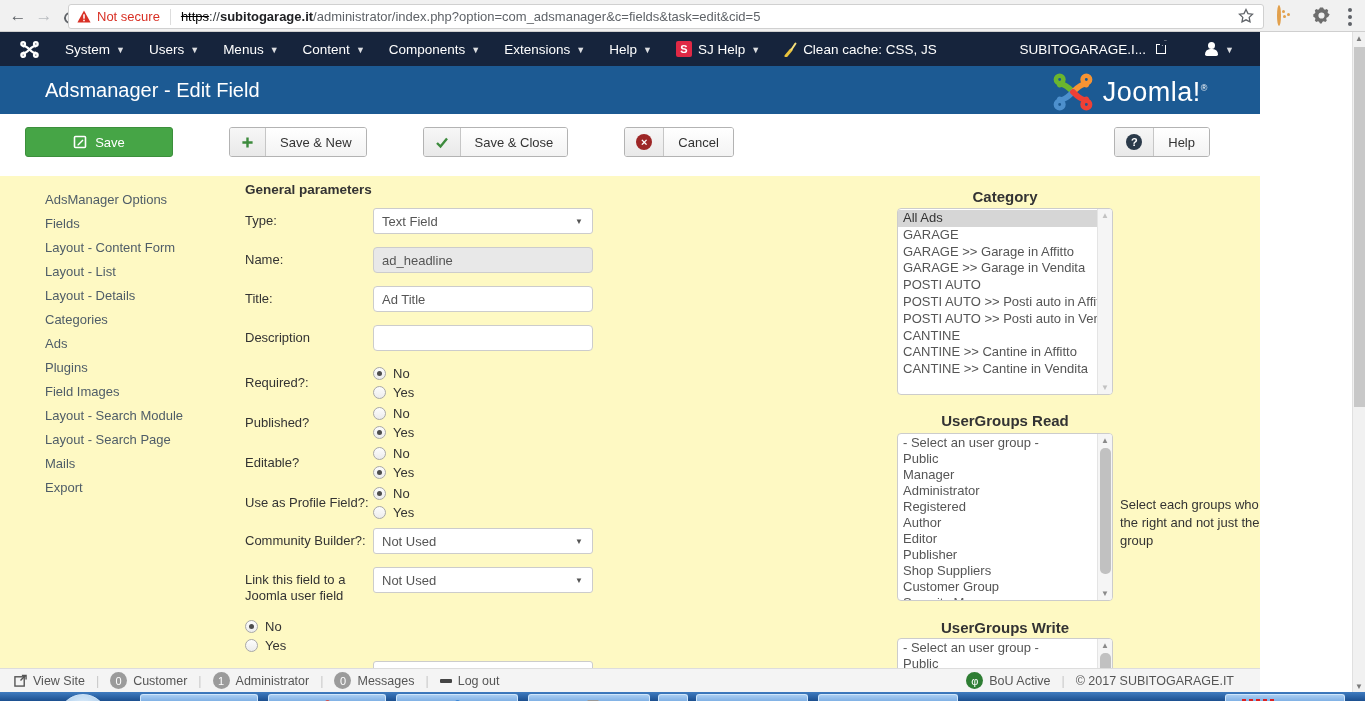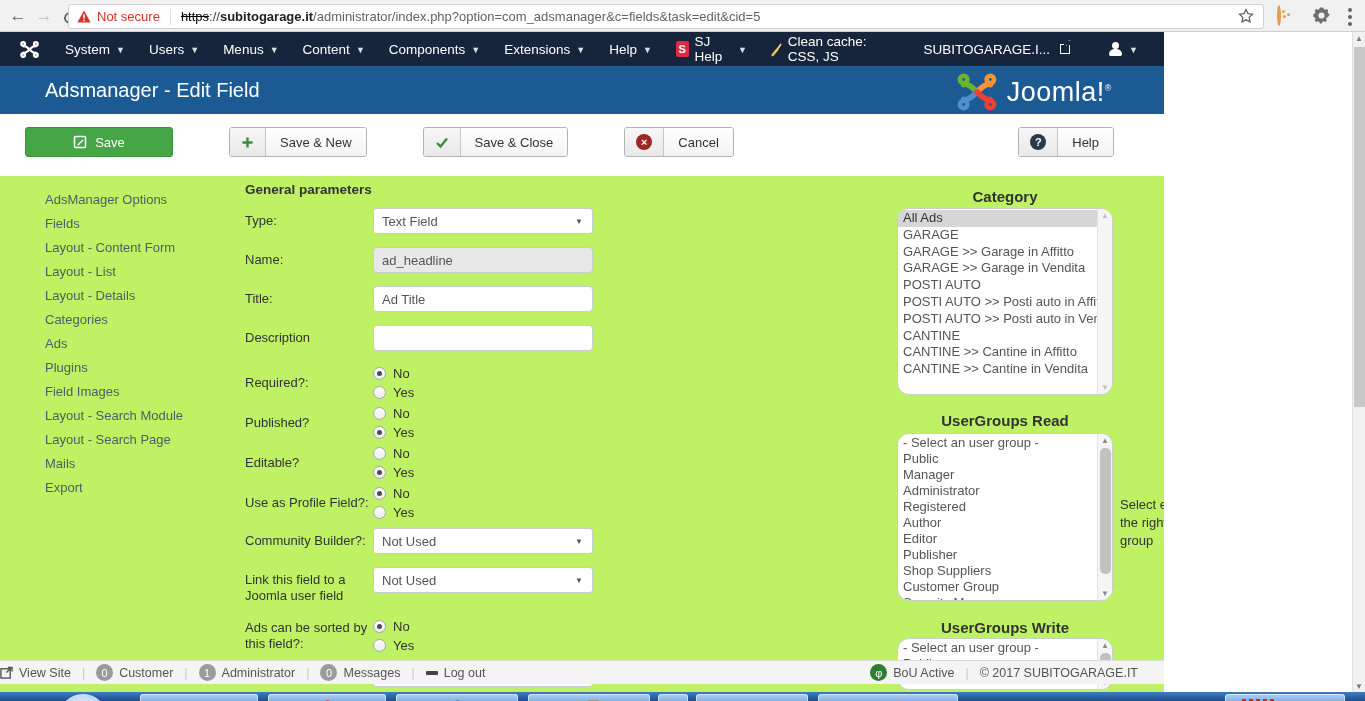--- a/index.html
+++ b/index.html
@@ -17,21 +17,21 @@
   .u-sep { color:#3c4043; }
   .u-host { color:#202124; font-weight:600; }
   .u-path { color:#5f6368; }
   .chrome-ic { position:absolute; top:7px; }
   .dots { position:absolute; top:8px; left:1348px; width:4px; display:flex; flex-direction:column; gap:3px; }
   .dots i { width:4px; height:4px; border-radius:50%; background:#5f6368; }
   .cookie { width:17px; height:17px; border:2px solid #e2a04c; border-radius:50%; position:relative; }
   .cookie i { position:absolute; width:3px; height:3px; background:#e2a04c; border-radius:50%; }
 
   
-  .page { position:absolute; top:32px; left:0; width:1164px; height:660px; background:#bef264; overflow:hidden; }
+  .page { position:absolute; top:32px; left:0; width:1260px; height:660px; background:#fef9c3; overflow:hidden; }
 
   
   .adminnav { position:absolute; top:0; left:0; width:100%; height:34px; background:#16243c; display:flex; align-items:center; color:#fff; font-size:13.5px; padding:0 14px 0 12px; }
   .adminnav .jicon { margin:0 14px 0 8px; display:flex; }
   .anav-item { padding:0 12px; display:flex; align-items:center; gap:6px; cursor:pointer; }
   .caret { font-size:9px; opacity:.85; position:relative; top:1px; }
   .sj-badge { width:16px; height:16px; background:#e02945; color:#fff; font-weight:bold; font-size:11px; display:flex; align-items:center; justify-content:center; border-radius:2px; }
   .nav-right { margin-left:auto; display:flex; gap:14px; }
   .extlink { width:10px; height:10px; border:1px solid #fff; position:relative; display:inline-block; margin-left:4px; }
   .extlink::after { content:""; position:absolute; right:-2px; top:-3px; width:6px; height:2px; background:#16243c; box-shadow:0 0 0 1px #16243c; }
@@ -75,33 +75,33 @@
   .inp.disabled { background:#e8e8e8; }
   .sel { position:relative; width:220px; height:26px; border:1px solid #ccc; border-radius:3px; background:#fff; color:#555; display:flex; align-items:center; padding:0 8px; cursor:pointer; }
   .sel .arr { position:absolute; right:9px; top:8px; font-size:8px; color:#555; }
   .rgroup { margin-bottom:2px; }
   .ropt { display:flex; align-items:center; height:19px; gap:7px; }
   .radio { width:13px; height:13px; border:1px solid #a8a8a8; border-radius:50%; background:linear-gradient(#fdfdfd,#ececec); position:relative; flex:0 0 auto; cursor:pointer; }
   .radio.checked::after { content:""; position:absolute; left:3px; top:3px; width:5px; height:5px; border-radius:50%; background:#4d4d4d; }
 
   
   .rc-title { position:absolute; width:216px; text-align:center; font-weight:bold; font-size:15px; color:#333; }
-  .listbox { position:absolute; left:897px; width:216px; border:1px solid #ccc; border-radius:12px; background:#fff; overflow:hidden; }
+  .listbox { position:absolute; left:897px; width:216px; border:1px solid #ccc; border-radius:4px; background:#fff; overflow:hidden; }
   .opts { position:absolute; left:0; top:1px; right:15px; overflow:hidden; bottom:0; }
   .opt { padding-left:5px; font-size:13px; color:#555; white-space:nowrap; overflow:hidden; cursor:pointer; }
   .opt.checked { background:#d6d6d6; color:#333; }
   .lsb { position:absolute; right:0; top:0; bottom:0; width:15px; background:#f5f5f5; border-left:1px solid #e4e4e4; }
   .lsb .up, .lsb .dn { position:absolute; left:0; width:100%; height:13px; font-size:8px; color:#8a8a8a; text-align:center; line-height:13px; }
   .lsb .up { top:0; } .lsb .dn { bottom:0; }
   .lsb.pale .up, .lsb.pale .dn { color:#c2c2c2; }
   .lsb .thumb { position:absolute; left:2px; width:11px; background:#c1c1c1; border-radius:5px; }
   .ug-note { position:absolute; left:1120px; width:205px; font-size:13px; color:#333; line-height:18px; }
 
   
-  .statusbar { position:absolute; left:0; bottom:8px; width:100%; height:24px; background:#f4f4f4; border-top:1px solid #ddd; display:flex; align-items:center; font-size:12.5px; color:#555; z-index:10; }
+  .statusbar { position:absolute; left:0; bottom:0; width:100%; height:24px; background:#f4f4f4; border-top:1px solid #ddd; display:flex; align-items:center; font-size:12.5px; color:#555; padding-left:14px; z-index:10; }
   .sb-item { display:flex; align-items:center; gap:6px; margin-right:11px; cursor:pointer; }
   .sb-sep { color:#c8c8c8; margin-right:11px; }
   .badge { width:17px; height:17px; border-radius:50%; background:#9b9b9b; color:#fff; font-size:11px; display:flex; align-items:center; justify-content:center; }
   .logout-bar { width:12px; height:4px; background:#444; border-radius:1px; }
   .sb-right { margin-left:auto; display:flex; align-items:center; padding-right:26px; }
   .bou-ic { width:17px; height:17px; border-radius:50%; background:#2e7d33; color:#fff; font-size:11px; display:flex; align-items:center; justify-content:center; }
 
   
   .scrollbar { position:absolute; right:0; top:32px; width:13px; height:662px; background:#f1f1f1; border-left:1px solid #e0e0e0; z-index:9; }
   .scrollbar .sa { position:absolute; left:0; width:100%; text-align:center; font-size:8px; color:#7a7a7a; height:14px; line-height:14px; }
@@ -413,21 +413,20 @@
         <div class="lab">Link this field to a Joomla user field</div>
         <div class="ctrl">
             <div class="sel">
               <span>Not Used</span>
               <span class="arr">▼</span>
             </div>
           </div>
       </div>
 
       <div class="row vcent rgroup">
-        <div class="lab">Ads can be sorted by this field?:</div>
         <div class="ctrl">
           <div class="ropt">
               <span class="radio checked"></span>
               <span>No</span>
             </div>
           <div class="ropt">
               <span class="radio"></span>
               <span>Yes</span>
             </div>
         </div>

